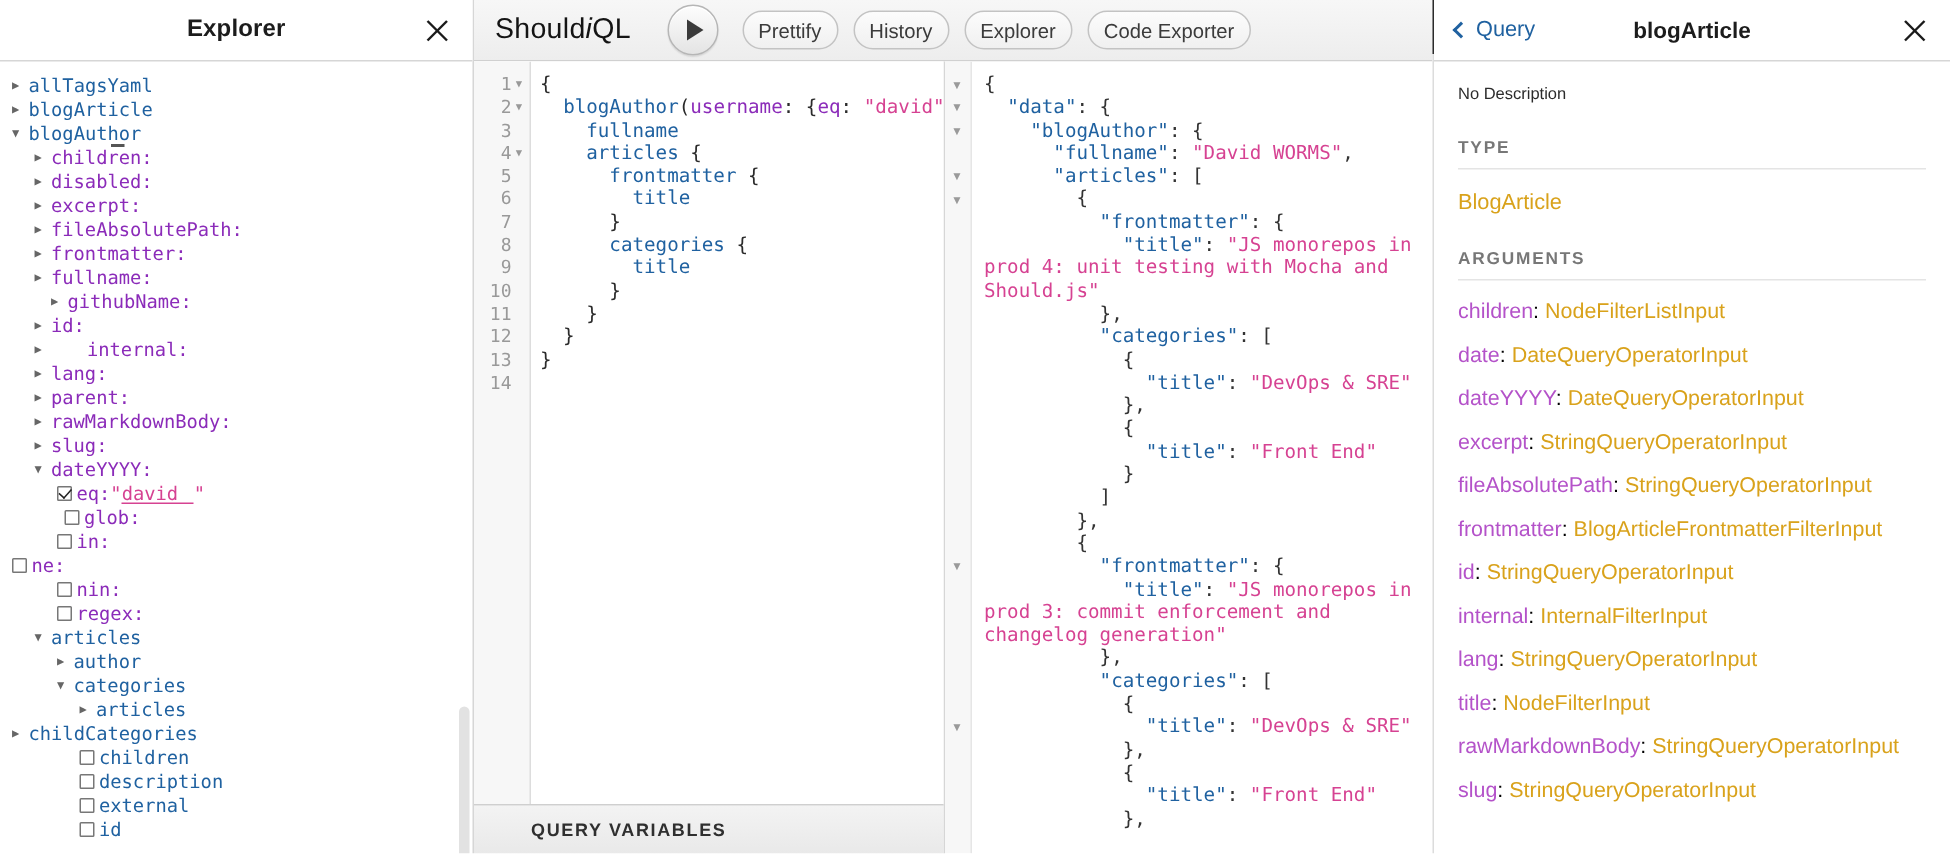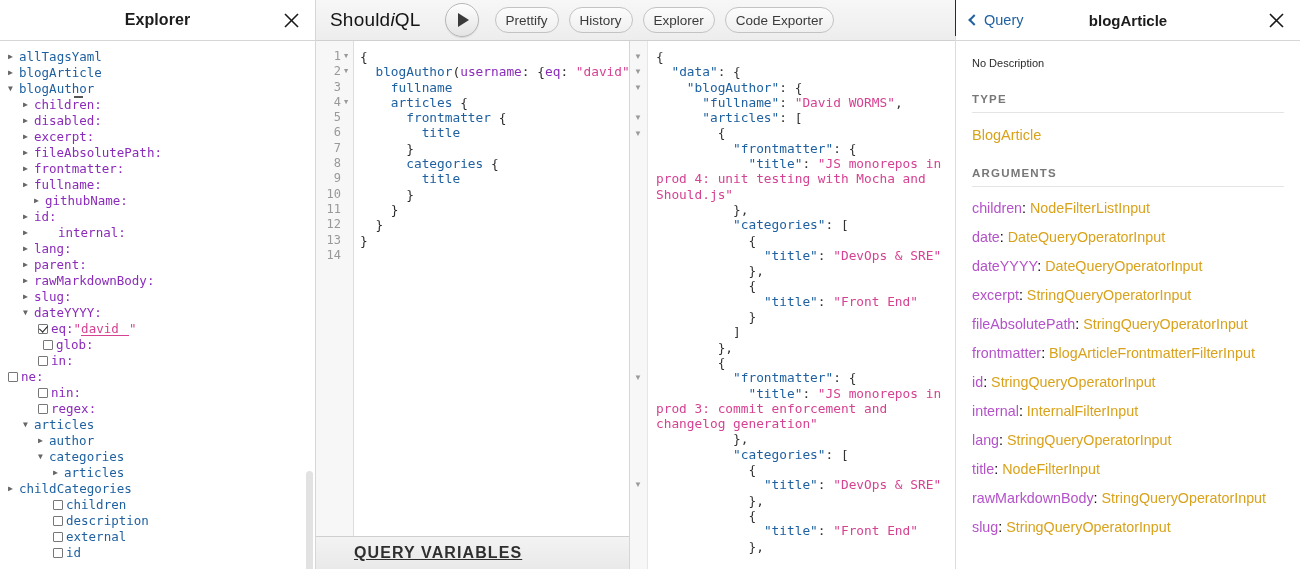--- a/index.html
+++ b/index.html
@@ -259,25 +259,24 @@
     flex: 0 0 33px;
     height: 33px;
     background: linear-gradient(#f3f3f3, #e9e9e9);
     border-top: 1px solid #cfcfcf;
     display: flex;
     align-items: center;
     padding-left: 38px;
     cursor: pointer;
   }
   #qvars-label {
-    font-size: 16px;
+    font-size: 12px;
     font-weight: bold;
     letter-spacing: 1.1px;
     color: #2f2f2f;
-    text-decoration: underline;
   }
 
   #result-pane {
     flex: 1 1 auto;
     display: flex;
     background: #ffffff;
     min-width: 0;
     overflow: hidden;
     position: relative;
   }

